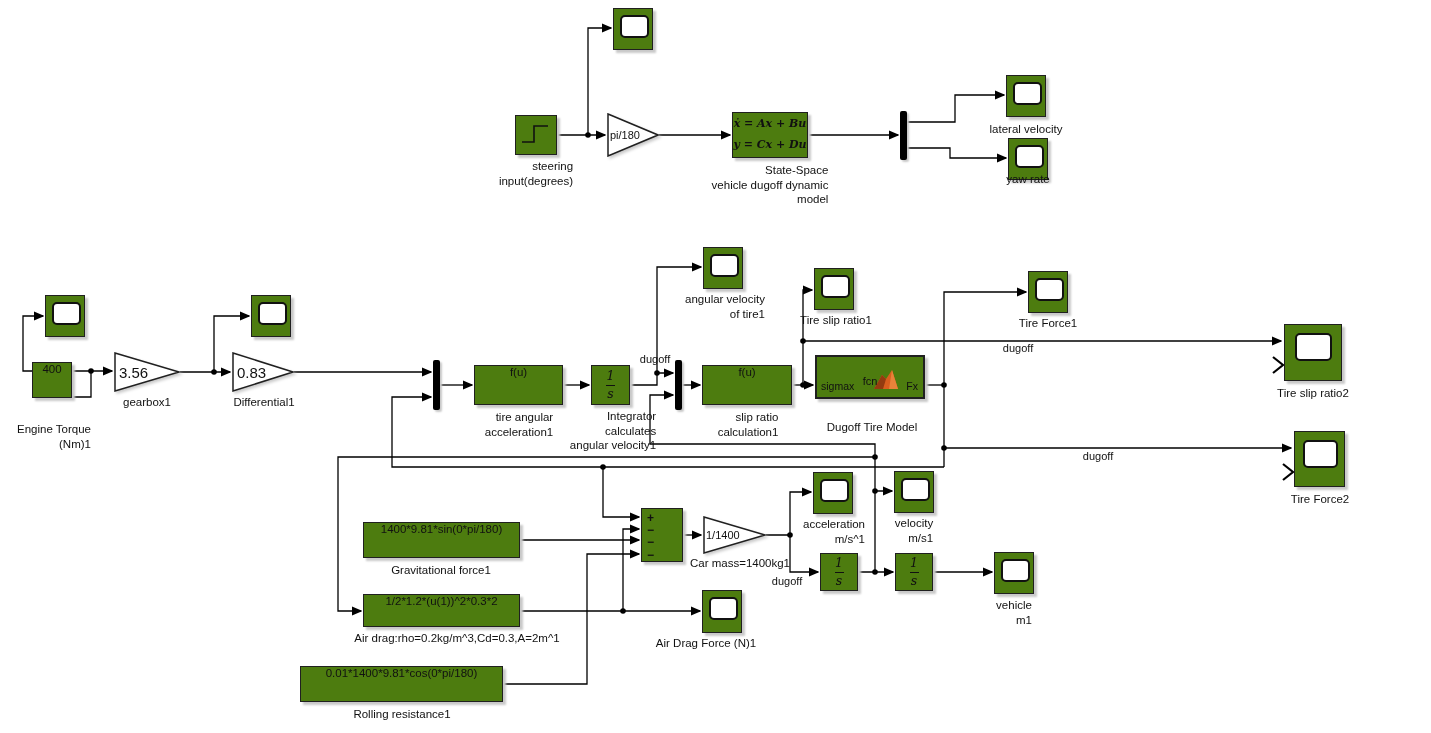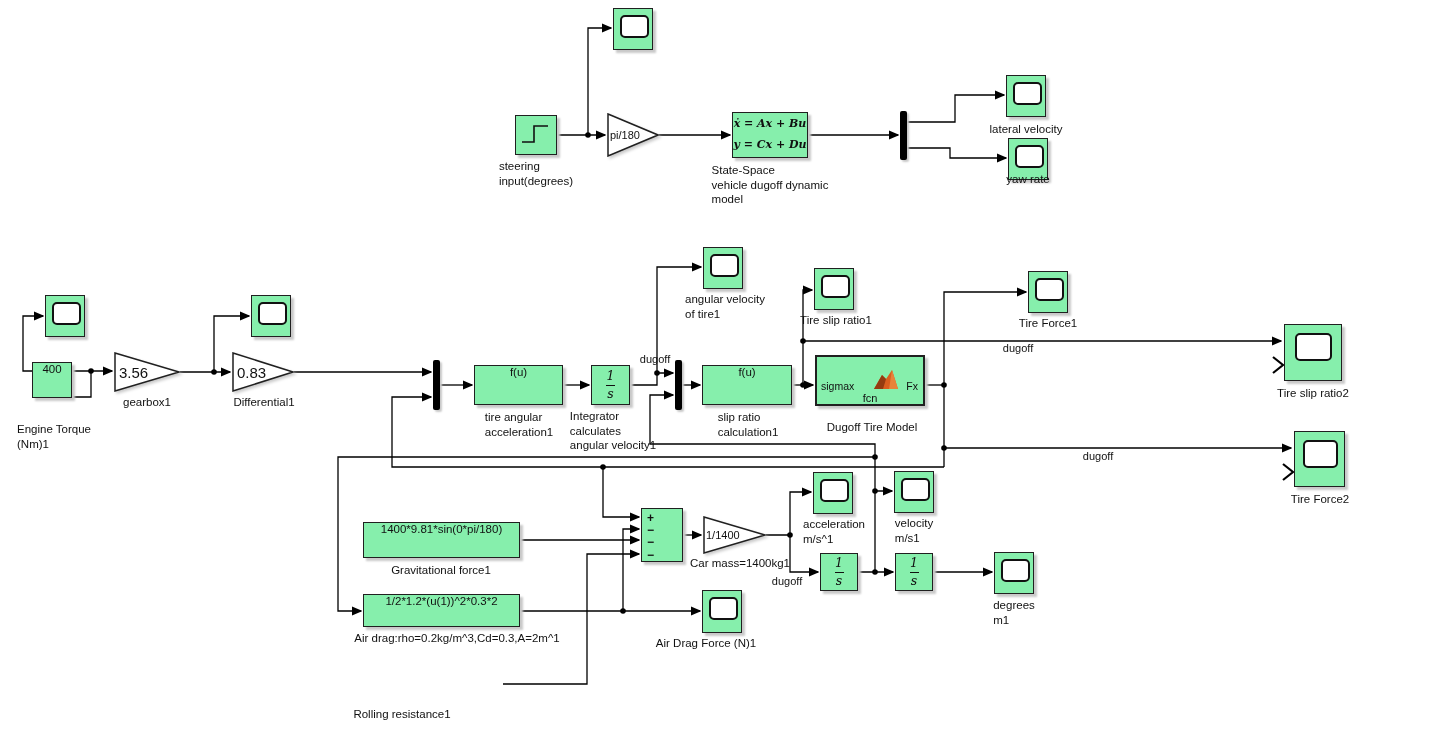--- a/index.html
+++ b/index.html
@@ -1,42 +1,42 @@
 <!DOCTYPE html>
 <html><head>
 <meta charset="utf-8">
 <style>
   html,body{margin:0;padding:0;background:#fff}
   #canvas{position:relative;width:1431px;height:733px;background:#fff;overflow:hidden;
           font-family:"Liberation Sans",sans-serif;color:#111}
   #wires{position:absolute;left:0;top:0;z-index:1;pointer-events:none}
-  .blk{position:absolute;background:#86efac;border:1.5px solid #202020;box-sizing:border-box;
+  .blk{position:absolute;background:#4d7c0f;border:1.5px solid #202020;box-sizing:border-box;
        box-shadow:3px 3px 2px #c9c9c9;z-index:2}
   .expr{display:flex;justify-content:center;font-size:11.5px;white-space:nowrap}
   .screen{position:absolute;left:6px;top:6px;width:25px;height:19px;border:2px solid #111;
           border-radius:5px;background:#fff}
   .big .screen{left:10px;top:8px;width:33px;height:24px}
-  .lbl{position:absolute;transform:translateX(-50%);text-align:left;font-size:11.5px;
+  .lbl{position:absolute;transform:translateX(-50%);text-align:right;font-size:11.5px;
        line-height:1.28;white-space:nowrap;z-index:3}
   .sig{position:absolute;transform:translateX(-50%);font-size:11px;white-space:nowrap;z-index:3}
   .gain{position:absolute;z-index:2}
   .gain svg{position:absolute;left:0;top:0;filter:drop-shadow(2.5px 2.5px 1.5px #c9c9c9)}
   .gain .gv{position:absolute;left:5px;top:0;bottom:0;display:flex;align-items:center;
             font-size:15px;white-space:nowrap}
   .frac{display:flex;flex-direction:column;align-items:center;justify-content:center;
         font-family:"DejaVu Serif",serif;font-style:italic;font-size:12.5px;line-height:1}
   .frac .bar{width:9px;border-top:1.4px solid #111;margin:2px 0;height:0}
   .ss-eq{display:flex;flex-direction:column;align-items:center;justify-content:center;
          font-family:"DejaVu Serif",serif;font-style:italic;font-weight:bold;font-size:11px;line-height:1.9}
   .mux{position:absolute;width:7px;background:#000;border-radius:2px;
        box-shadow:2px 2px 2px #c9c9c9;z-index:2}
   .sum-sign{position:absolute;left:5px;font-size:12px;font-weight:bold;line-height:1}
   .thick{border-width:2.5px}
   .portlbl{position:absolute;font-size:10.5px;white-space:nowrap}
-  .fcnlbl{position:absolute;left:0;right:0;bottom:0;text-align:center;font-size:11px}
+  .fcnlbl{position:absolute;left:0;right:0;bottom:10px;text-align:center;font-size:11px}
 </style>
 </head>
 <body>
 
 <div id="canvas">
 
   <svg id="wires" width="1431" height="733">
     <defs>
       <marker id="ah" markerWidth="8" markerHeight="8" refX="7" refY="3.5" orient="auto">
         <path d="M0,0 L8,3.5 L0,7 z" fill="#000"></path>
@@ -214,21 +214,21 @@
   <div class="lbl" style="left:748px;top:410px">
     <div>slip ratio</div>
     <div>calculation1</div>
   </div>
 
   <div class="blk" style="left:814px;top:268px;width:40px;height:42px">
     <div class="screen"></div>
   </div>
   <div class="lbl" style="left:836px;top:313px">Tire slip ratio1</div>
 
-  <div class="blk thick" style="left:815px;top:355px;width:110px;height:51px">
+  <div class="blk thick" style="left:815px;top:355px;width:110px;height:44px">
     <span class="portlbl" style="left:4px;top:23px">sigmax</span>
     <span class="portlbl" style="right:5px;top:23px">Fx</span>
     <svg style="position:absolute;left:56px;top:12px" width="26" height="22">
       <polygon points="1,20 9,6 13,10 19,1 25,20" fill="#d95f1e"></polygon>
       <polygon points="9,6 13,10 10,20 1,20" fill="#943b10"></polygon>
       <polygon points="19,1 25,20 16,20" fill="#e8833a"></polygon>
     </svg>
     <span class="fcnlbl">fcn</span>
   </div>
   <div class="lbl" style="left:872px;top:420px">Dugoff Tire Model</div>
@@ -254,20 +254,23 @@
   <div class="blk expr" style="left:363px;top:522px;width:157px;height:36px">
     <span>1400*9.81*sin(0*pi/180)</span>
   </div>
   <div class="lbl" style="left:441px;top:563px">Gravitational force1</div>
 
   <div class="blk expr" style="left:363px;top:594px;width:157px;height:33px">
     <span>1/2*1.2*(u(1))^2*0.3*2</span>
   </div>
   <div class="lbl" style="left:457px;top:631px">Air drag:rho=0.2kg/m^3,Cd=0.3,A=2m^1</div>
 
+  <div class="blk expr" style="left:300px;top:666px;width:203px;height:36px">
+    <span>0.01*1400*9.81*cos(0*pi/180)</span>
+  </div>
   <div class="lbl" style="left:402px;top:707px">Rolling resistance1</div>
 
   <div class="blk" style="left:641px;top:508px;width:42px;height:54px">
     <span class="sum-sign" style="top:3px">+</span>
     <span class="sum-sign" style="top:15px">−</span>
     <span class="sum-sign" style="top:27px">−</span>
     <span class="sum-sign" style="top:40px">−</span>
   </div>
 
   <div class="gain" style="left:703px;top:516px;width:63px;height:38px">
@@ -310,17 +313,17 @@
 
   <div class="blk" style="left:702px;top:590px;width:40px;height:43px">
     <div class="screen"></div>
   </div>
   <div class="lbl" style="left:706px;top:636px">Air Drag Force (N)1</div>
 
   <div class="blk" style="left:994px;top:552px;width:40px;height:42px">
     <div class="screen"></div>
   </div>
   <div class="lbl" style="left:1014px;top:598px">
-    <div>degrees</div>
+    <div>vehicle</div>
     <div>m1</div>
   </div>
 
 </div>
 
 </body></html>

